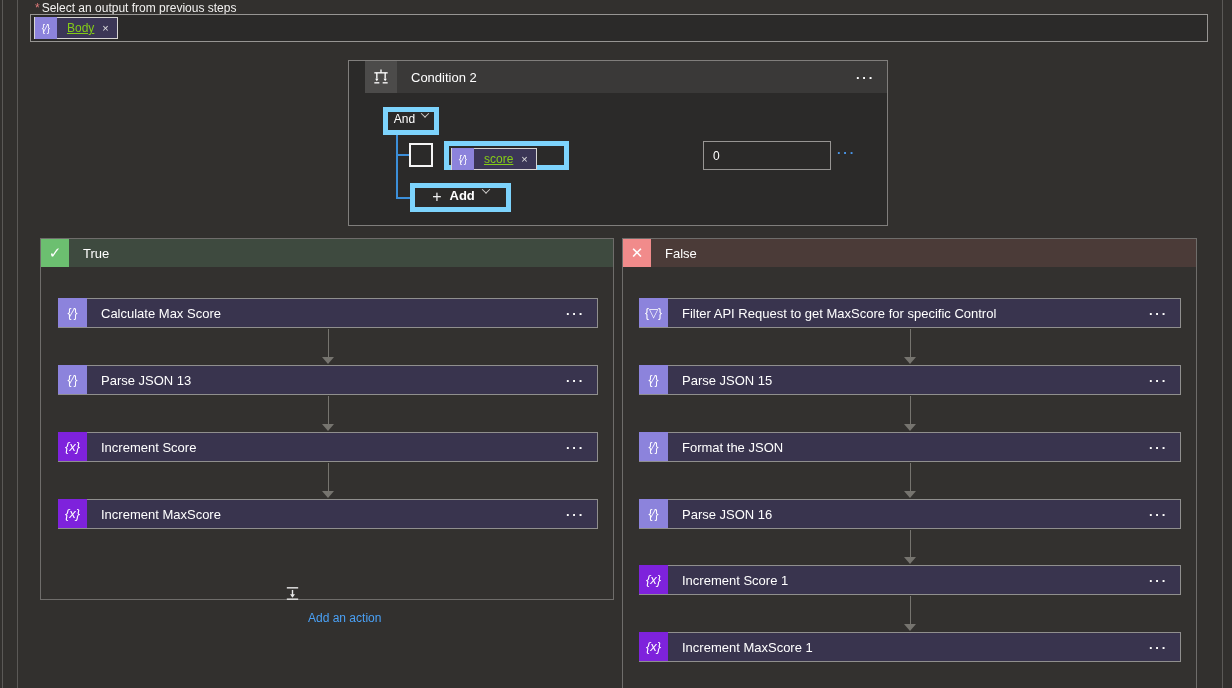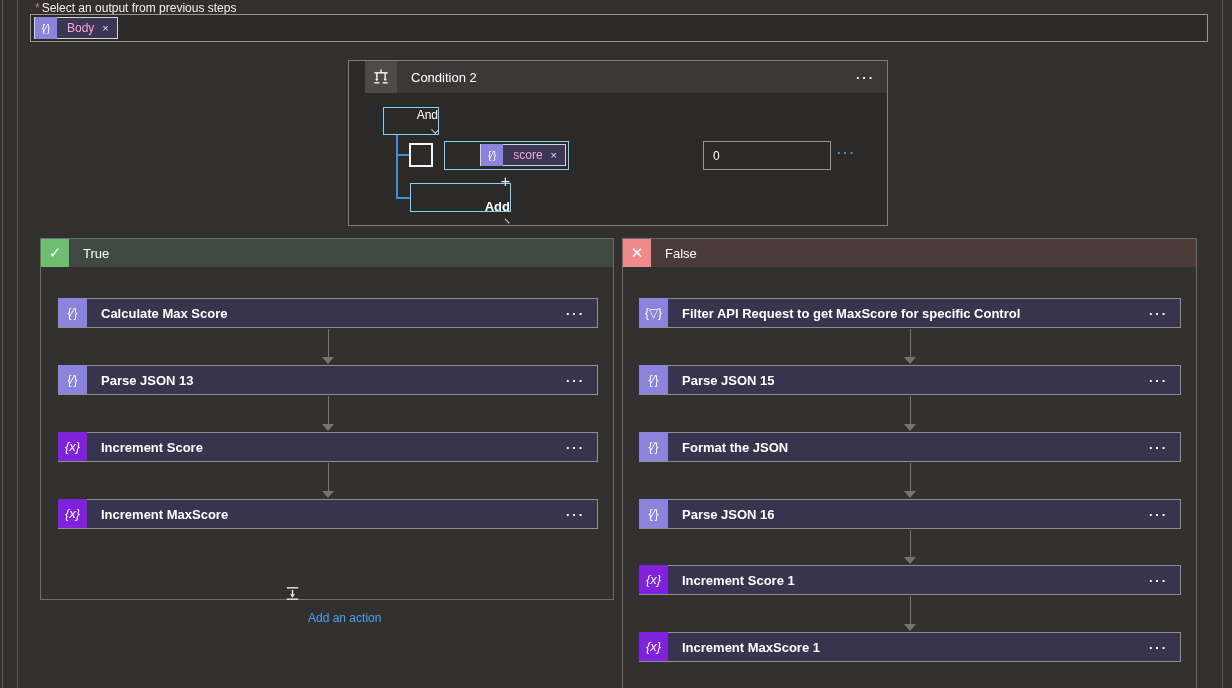--- a/index.html
+++ b/index.html
@@ -23,21 +23,21 @@
     background:#2b2a29; border:1px solid #979593; display:flex; align-items:center; padding:2px 3px;
   }
   .token-chip {
     display:flex; align-items:center; height:22px;
     border:1px solid #d7d5d3; background:#3b3656; cursor:pointer;
   }
   .token-chip .tok-icon {
     width:22px; height:22px; background:#8c83dc; color:#fff;
     display:flex; align-items:center; justify-content:center; font-size:10px;
   }
-  .token-chip .tok-label { font-size:12px; padding:0 6px 0 10px; color:#f9a8d4; }
+  .token-chip .tok-label { font-size:12px; padding:0 6px 0 10px; color:#84cc16;text-decoration:underline; }
   .token-chip .tok-x { font-size:11px; color:#e0e0e0; padding:0 8px 0 2px; cursor:pointer; }
 
   
   .condition-card {
     position:absolute; left:348px; top:60px; width:540px; height:166px;
     background:#2b2a29; border:1px solid #807e7c;
   }
   .condition-header {
     position:absolute; left:0; top:0; right:0; height:32px;
     background:#3a3938; display:flex; align-items:center; cursor:pointer;margin-left:16px;
@@ -45,22 +45,22 @@
   .condition-header .cond-icon {
     width:32px; height:32px; background:#4c4b4a; flex:0 0 32px;
     display:flex; align-items:center; justify-content:center;
   }
   .condition-header .cond-title { font-size:13px; margin-left:14px; }
   .menu-dots {
     margin-left:auto; margin-right:12px; font-size:13px; font-weight:bold;
     letter-spacing:2px; color:#fff; cursor:pointer;
   }
   .boxed {
-    background:#2b2a29; border:1px solid #7dd3fc; color:#fff;
-    display:flex; align-items:flex-end; font-size:12px; cursor:pointer;flex-direction:column;
+    background:#2b2a29; border:5px solid #7dd3fc; color:#fff;
+    display:flex; align-items:flex-start; font-size:12px; cursor:pointer;
   }
   .and-dd { left:34px; top:46px; width:56px; height:28px; justify-content:center; gap:7px; }
   .chev { width:6px; height:6px; border-right:1.5px solid #d0cecc; border-bottom:1.5px solid #d0cecc;
           transform:rotate(45deg) translate(-1px,-1px); display:inline-block; }
   .tree-line { position:absolute; background:#3c8fd9; }
   .cond-checkbox {
     position:absolute; left:60px; top:82px; width:24px; height:24px;
     background:#2b2a29; border:2px solid #f5f5f5; cursor:pointer;
   }
   .operand-box { left:95px; top:80px; width:125px; height:29px; padding:2px; cursor:text; }
@@ -93,21 +93,21 @@
   .action-card {
     position:absolute; left:17px; width:540px; height:30px;
     background:#39344e; border:1px solid #908f8e;
     display:flex; align-items:center; cursor:pointer;
   }
   .branch-false .action-card { left:16px; width:542px; }
   .action-icon { width:29px; height:29px; flex:0 0 29px; margin:-1px 0 0 -1px;
     display:flex; align-items:center; justify-content:center; color:#fff; font-size:12px; }
   .icon-light { background:#8c83dc; }
   .icon-vivid { background:#7e22dc; font-size:13px; font-style:italic; }
-  .action-title { font-size:13px; margin-left:14px; white-space:nowrap;font-weight:bold; }
+  .action-title { font-size:13px; margin-left:14px; white-space:nowrap; }
 
   
   .arrow { position:absolute; width:12px; }
   .arrow .stem { position:absolute; left:5.5px; top:0; bottom:5px; width:1.5px; background:#76746f; }
   .arrow .head { position:absolute; left:0; bottom:0; width:0; height:0;
     border-left:6px solid transparent; border-right:6px solid transparent;
     border-top:7px solid #76746f; }
 
   
   .add-action { position:absolute; display:flex; align-items:center; gap:7px; cursor:pointer; }

